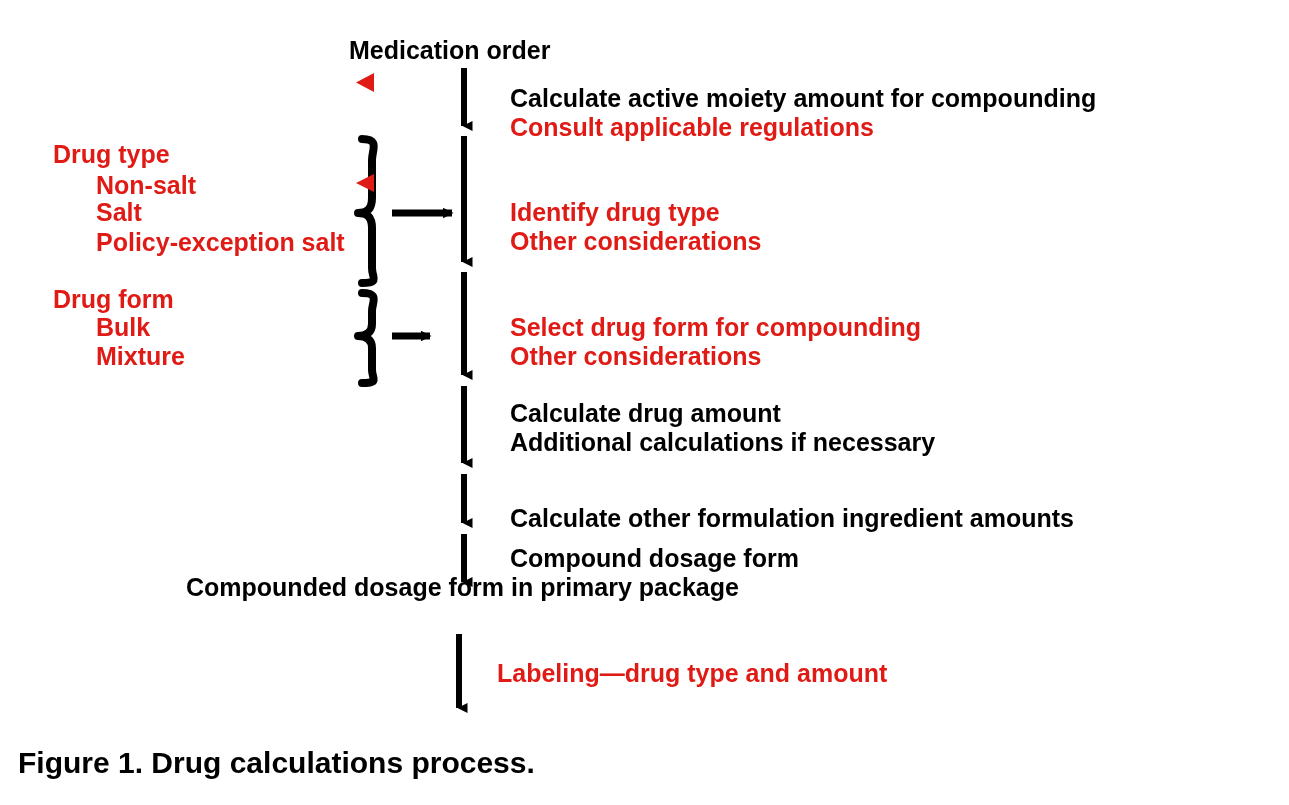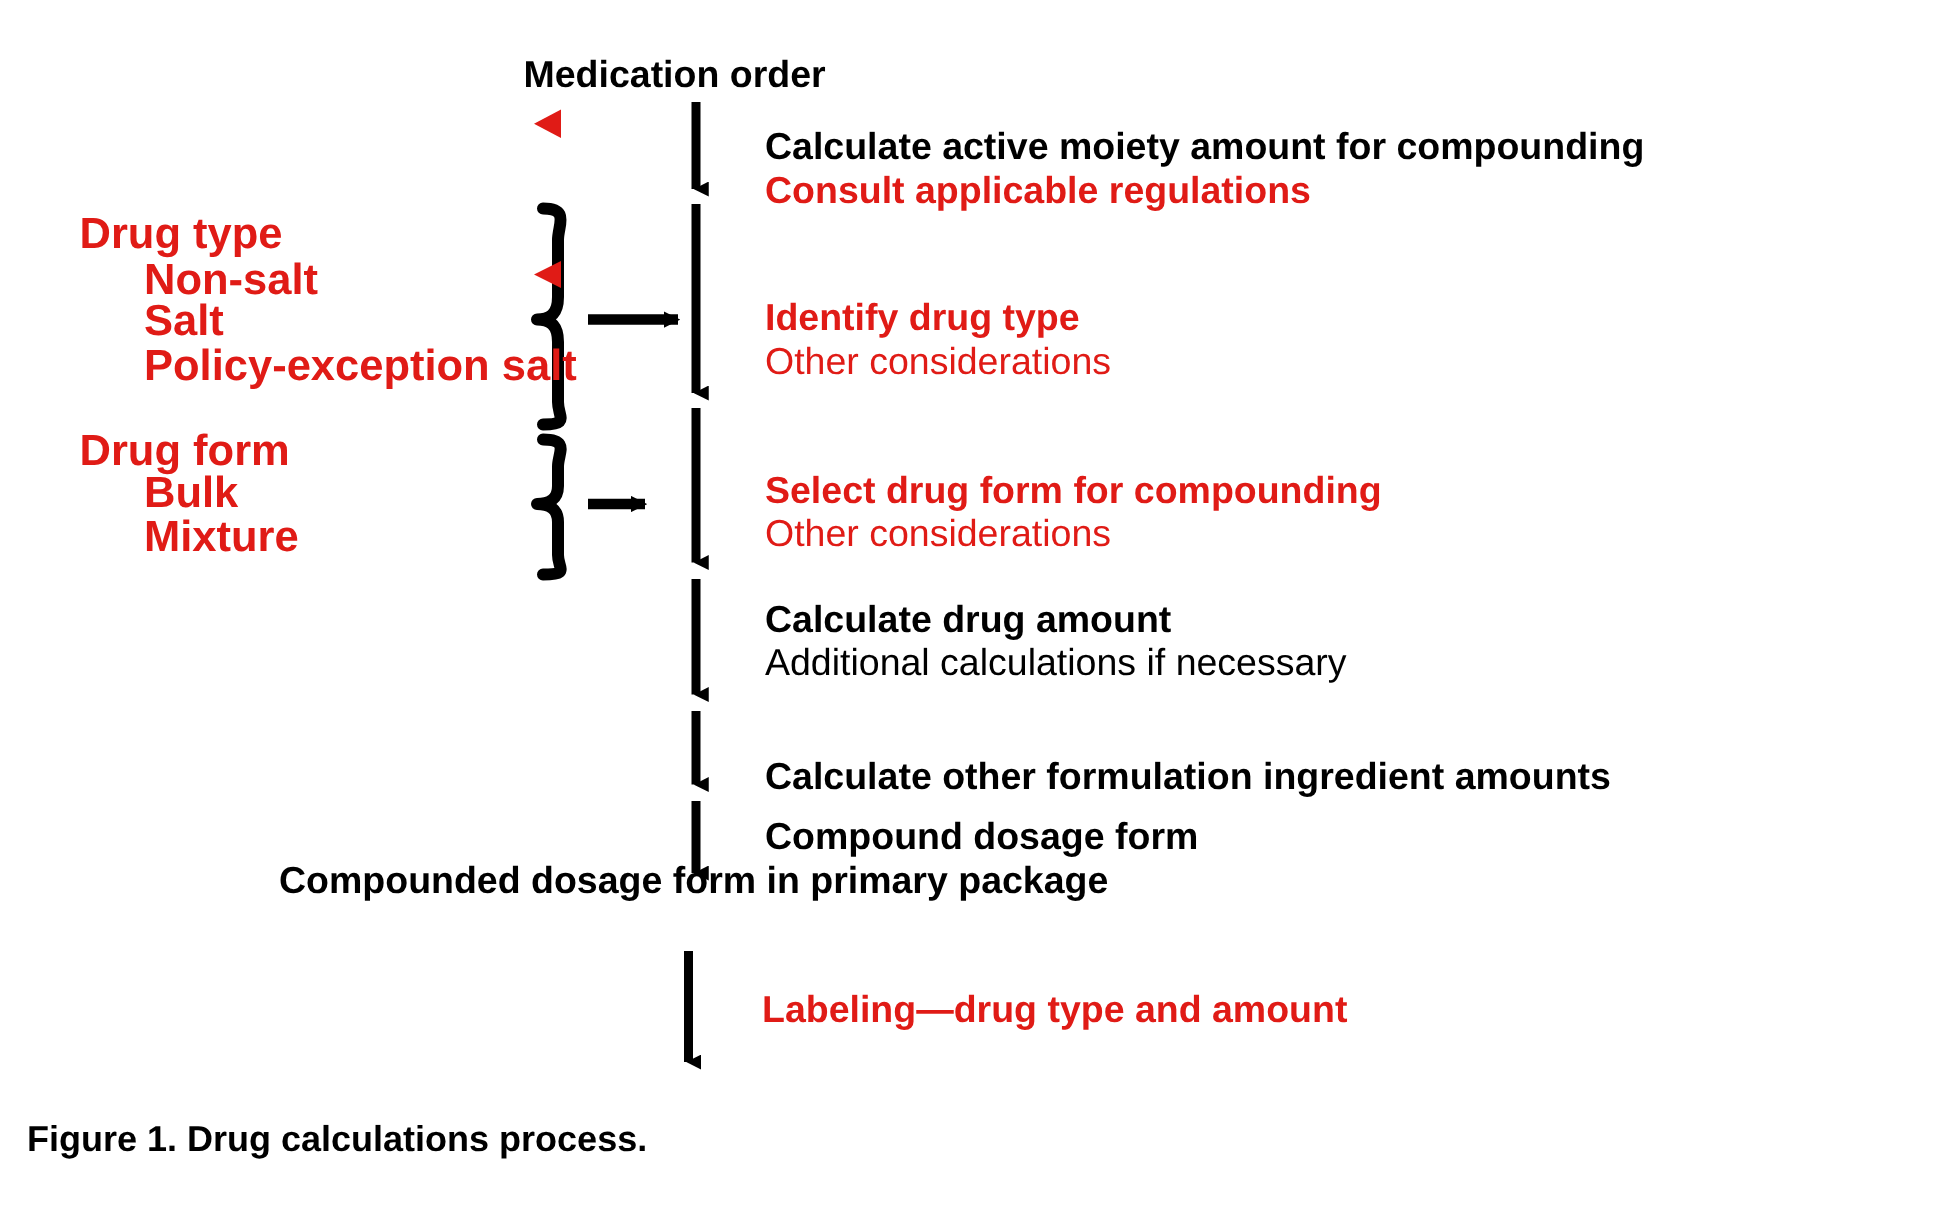--- a/index.html
+++ b/index.html
@@ -21,28 +21,28 @@
     top: 0;
     width: 1063px;
     height: 805px;
   }
   .txt {
     position: absolute;
     white-space: nowrap;
     line-height: 1;
   }
   .bold   { font-weight: bold; }
-  .normal { font-weight: normal; }
+  .normal { font-weight: bold; }
   .red    { color: #E01B16; }
   .black  { color: #000000; }
 
   
   .s-step      { font-size: 25px; }
-  .s-side      { font-size: 29px; }
-  .s-caption   { font-size: 24px; }
+  .s-side      { font-size: 25px; }
+  .s-caption   { font-size: 30px; }
 
   
   #graphics {
     position: absolute;
     left: 0;
     top: 0;
     width: 1289px;
     height: 805px;
     pointer-events: none;
   }
@@ -112,21 +112,21 @@
 
   <div class="txt s-step bold black" style="left:510px; top:401px;">Calculate drug amount</div>
   <div class="txt s-step normal black" style="left:510px; top:430px;">Additional calculations if necessary</div>
 
   <div class="txt s-step bold black" style="left:510px; top:487px;margin-top:19px;">Calculate other formulation ingredient amounts</div>
 
   <div class="txt s-step bold black" style="left:510px; top:546px;">Compound dosage form</div>
 
   <div class="txt s-step bold black" style="left:186px; top:575px;">Compounded dosage form in primary package</div>
 
-  <div class="txt s-step bold red" style="left:508px; top:661px;">Labeling—drug type and amount</div>
+  <div class="txt s-step bold red" style="left:497px; top:661px;">Labeling—drug type and amount</div>
 
 
   <div class="txt s-side bold red" style="left:53px; top:142px;">Drug type</div>
   <div class="txt s-side bold red" style="left:96px; top:173px;">Non-salt</div>
   <div class="txt s-side bold red" style="left:96px; top:200px;">Salt</div>
   <div class="txt s-side bold red" style="left:96px; top:230px;">Policy-exception salt</div>
 
   <div class="txt s-side bold red" style="left:53px; top:287px;">Drug form</div>
   <div class="txt s-side bold red" style="left:96px; top:315px;">Bulk</div>
   <div class="txt s-side bold red" style="left:96px; top:344px;">Mixture</div>

